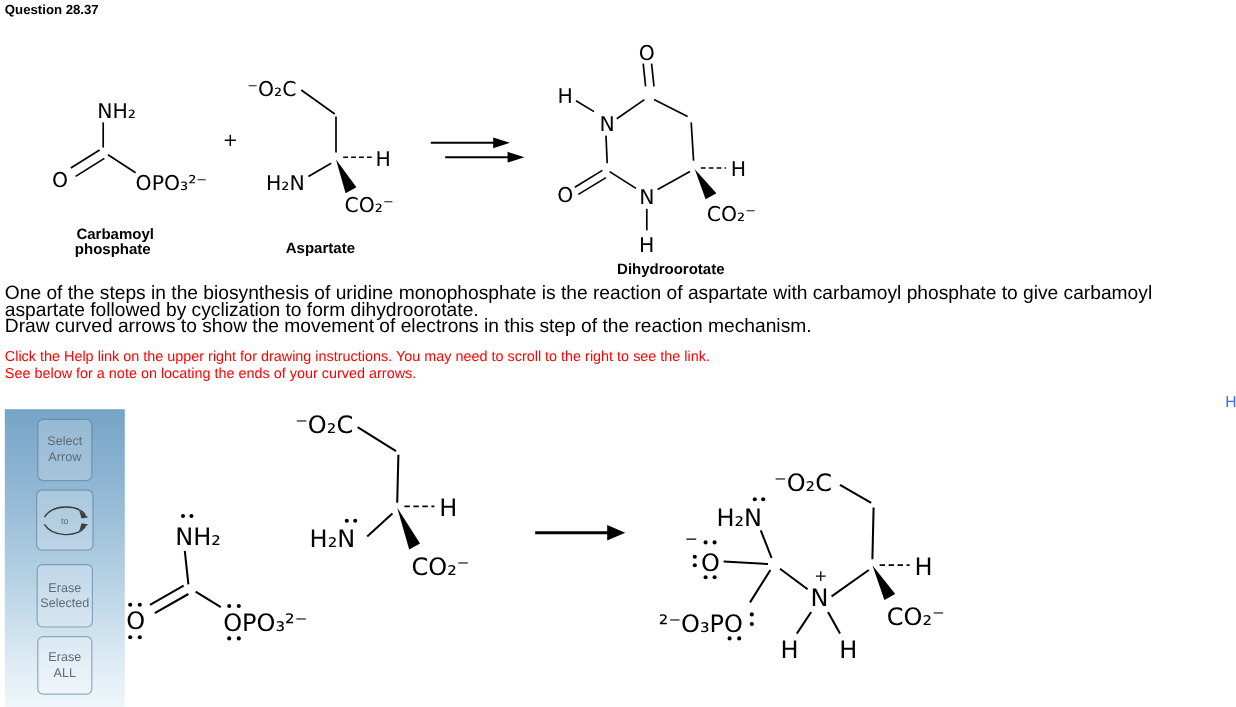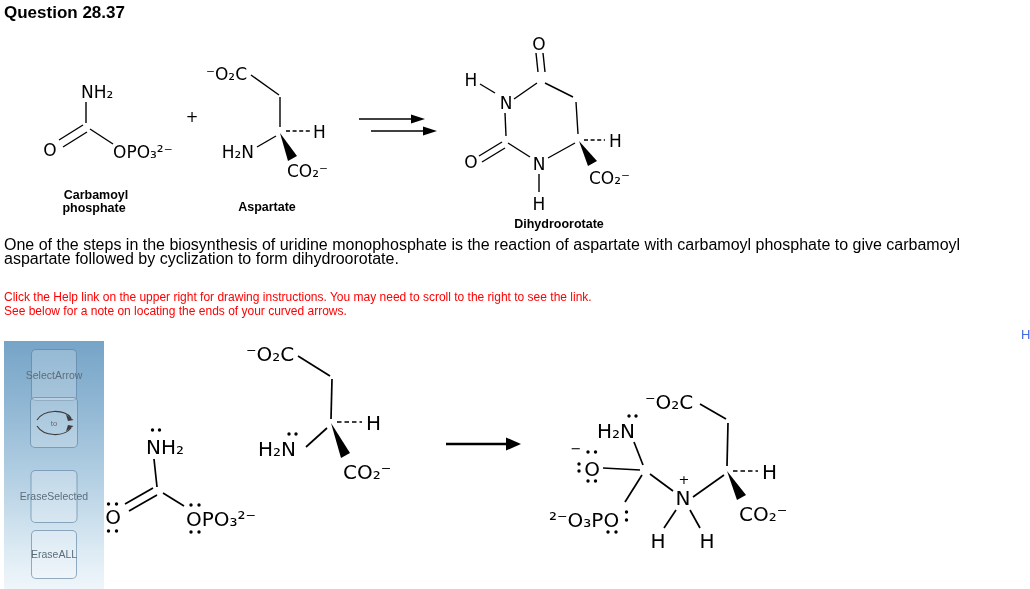--- a/index.html
+++ b/index.html
@@ -1,20 +1,20 @@
 <!DOCTYPE html>
 <html><head>
 <meta charset="utf-8">
 <style>
   * { margin:0; padding:0; box-sizing:border-box; }
   html,body { width:1030px; height:589px; background:#fff; overflow:hidden;
               font-family:"Liberation Sans", sans-serif; }
   .abs { position:absolute; }
 
-  #q-title { left:4px; top:3px; font-size:17px; font-weight:bold; color:#000; }
+  #q-title { left:4px; top:3px; font-size:11px; font-weight:bold; color:#000; }
 
   #question-text { left:4px; top:238px; width:1024px; font-size:16px; line-height:14px; color:#000; }
   #question-text span { display:block; }
   #red-note { left:4px; top:290px; width:1024px; font-size:12px; line-height:14px; color:#ff0000; }
   #red-note span { display:block; }
 
   #help-link { left:1021px; top:327px; font-size:13px; color:#4169e1; text-decoration:none; cursor:pointer; }
 
   
   svg text { font-family:"DejaVu Sans", sans-serif; fill:#000; }
@@ -29,23 +29,23 @@
   line.dashc { stroke:#000; stroke-width:1.5; stroke-dasharray:4.5,3; }
   polygon.wedge, polygon.ah { fill:#000; stroke:none; }
   circle.lp { fill:#000; stroke:none; }
 
   
   #toolbar { left:4px; top:341px; width:100px; height:248px;
      background:linear-gradient(to bottom, #76a4c7 0%, #8fb6d3 25%, #b3cfe3 55%, #ddebf4 85%, #eff6fb 100%); }
   .tb-btn { position:absolute; left:50%; transform:translateX(-50%);
      background:rgba(255,255,255,0.22); border:1px solid rgba(70,110,145,0.55); border-radius:5px;
      color:#5c6d7a; font-family:"Liberation Sans", sans-serif; font-size:10.5px; line-height:13px;
-     display:flex; flex-direction:row; align-items:center; justify-content:center; cursor:pointer; }
+     display:flex; flex-direction:column; align-items:center; justify-content:center; cursor:pointer; }
   #btn-select { top:8px;  width:46px; height:52px; }
-  #btn-curved { top:56px; width:48px; height:51px; }
+  #btn-curved { top:67px; width:48px; height:51px; }
   #btn-erase-sel { top:129px; width:47px; height:53px; }
   #btn-erase-all { top:189px; width:46px; height:49px; }
   #btn-curved svg { display:block; }
   #btn-curved path { stroke:#3c3c3c; stroke-width:1.2; fill:none; }
   #btn-curved polygon { fill:#3c3c3c; }
   #btn-curved text { font-size:7.5px; fill:#666; font-family:"Liberation Sans", sans-serif; }
 </style>
 </head>
 <body>
 
@@ -114,20 +114,21 @@
     <text x="539" y="170" text-anchor="middle">N</text>
     <text x="539" y="210" text-anchor="middle">H</text>
     <text x="609" y="147">H</text>
     <text x="589" y="184">CO₂⁻</text>
     <text class="lbl" x="559" y="228" text-anchor="middle">Dihydroorotate</text>
   </g>
 </svg>
 
 <div id="question-text" class="abs">
   <span>One of the steps in the biosynthesis of uridine monophosphate is the reaction of aspartate with carbamoyl phosphate to give carbamoyl aspartate followed by cyclization to form dihydroorotate.</span>
+  <span>Draw curved arrows to show the movement of electrons in this step of the reaction mechanism.</span>
 </div>
 
 <div id="red-note" class="abs">
   <span>Click the Help link on the upper right for drawing instructions. You may need to scroll to the right to see the link.</span>
   <span>See below for a note on locating the ends of your curved arrows.</span>
 </div>
 
 <a id="help-link" class="abs">HELP</a>
 
 <div id="toolbar" class="abs">

